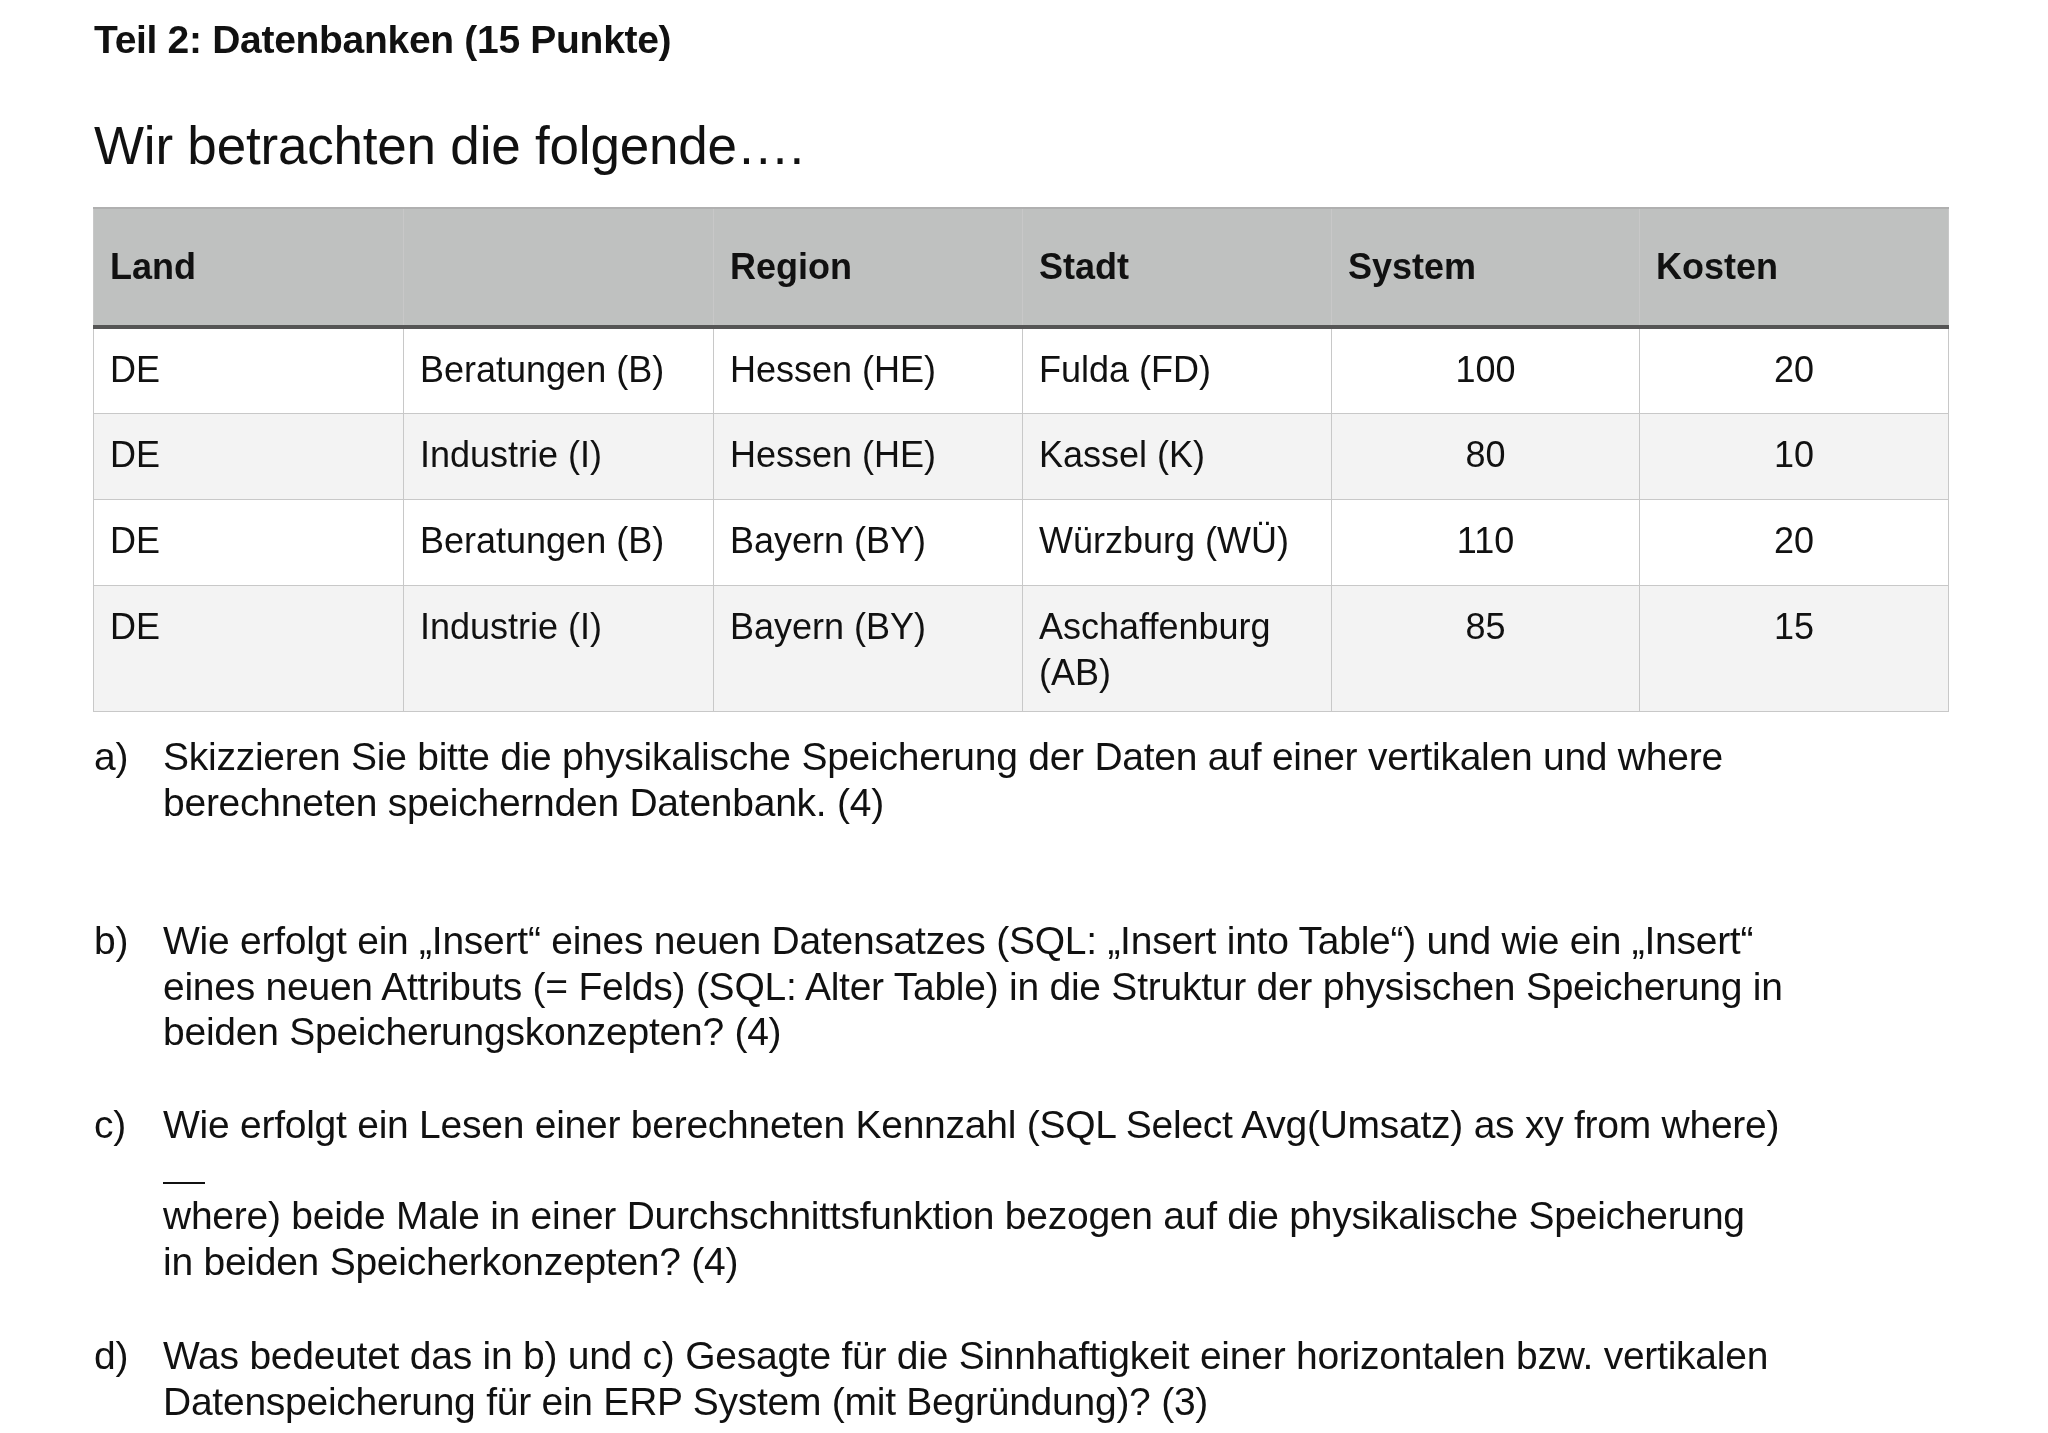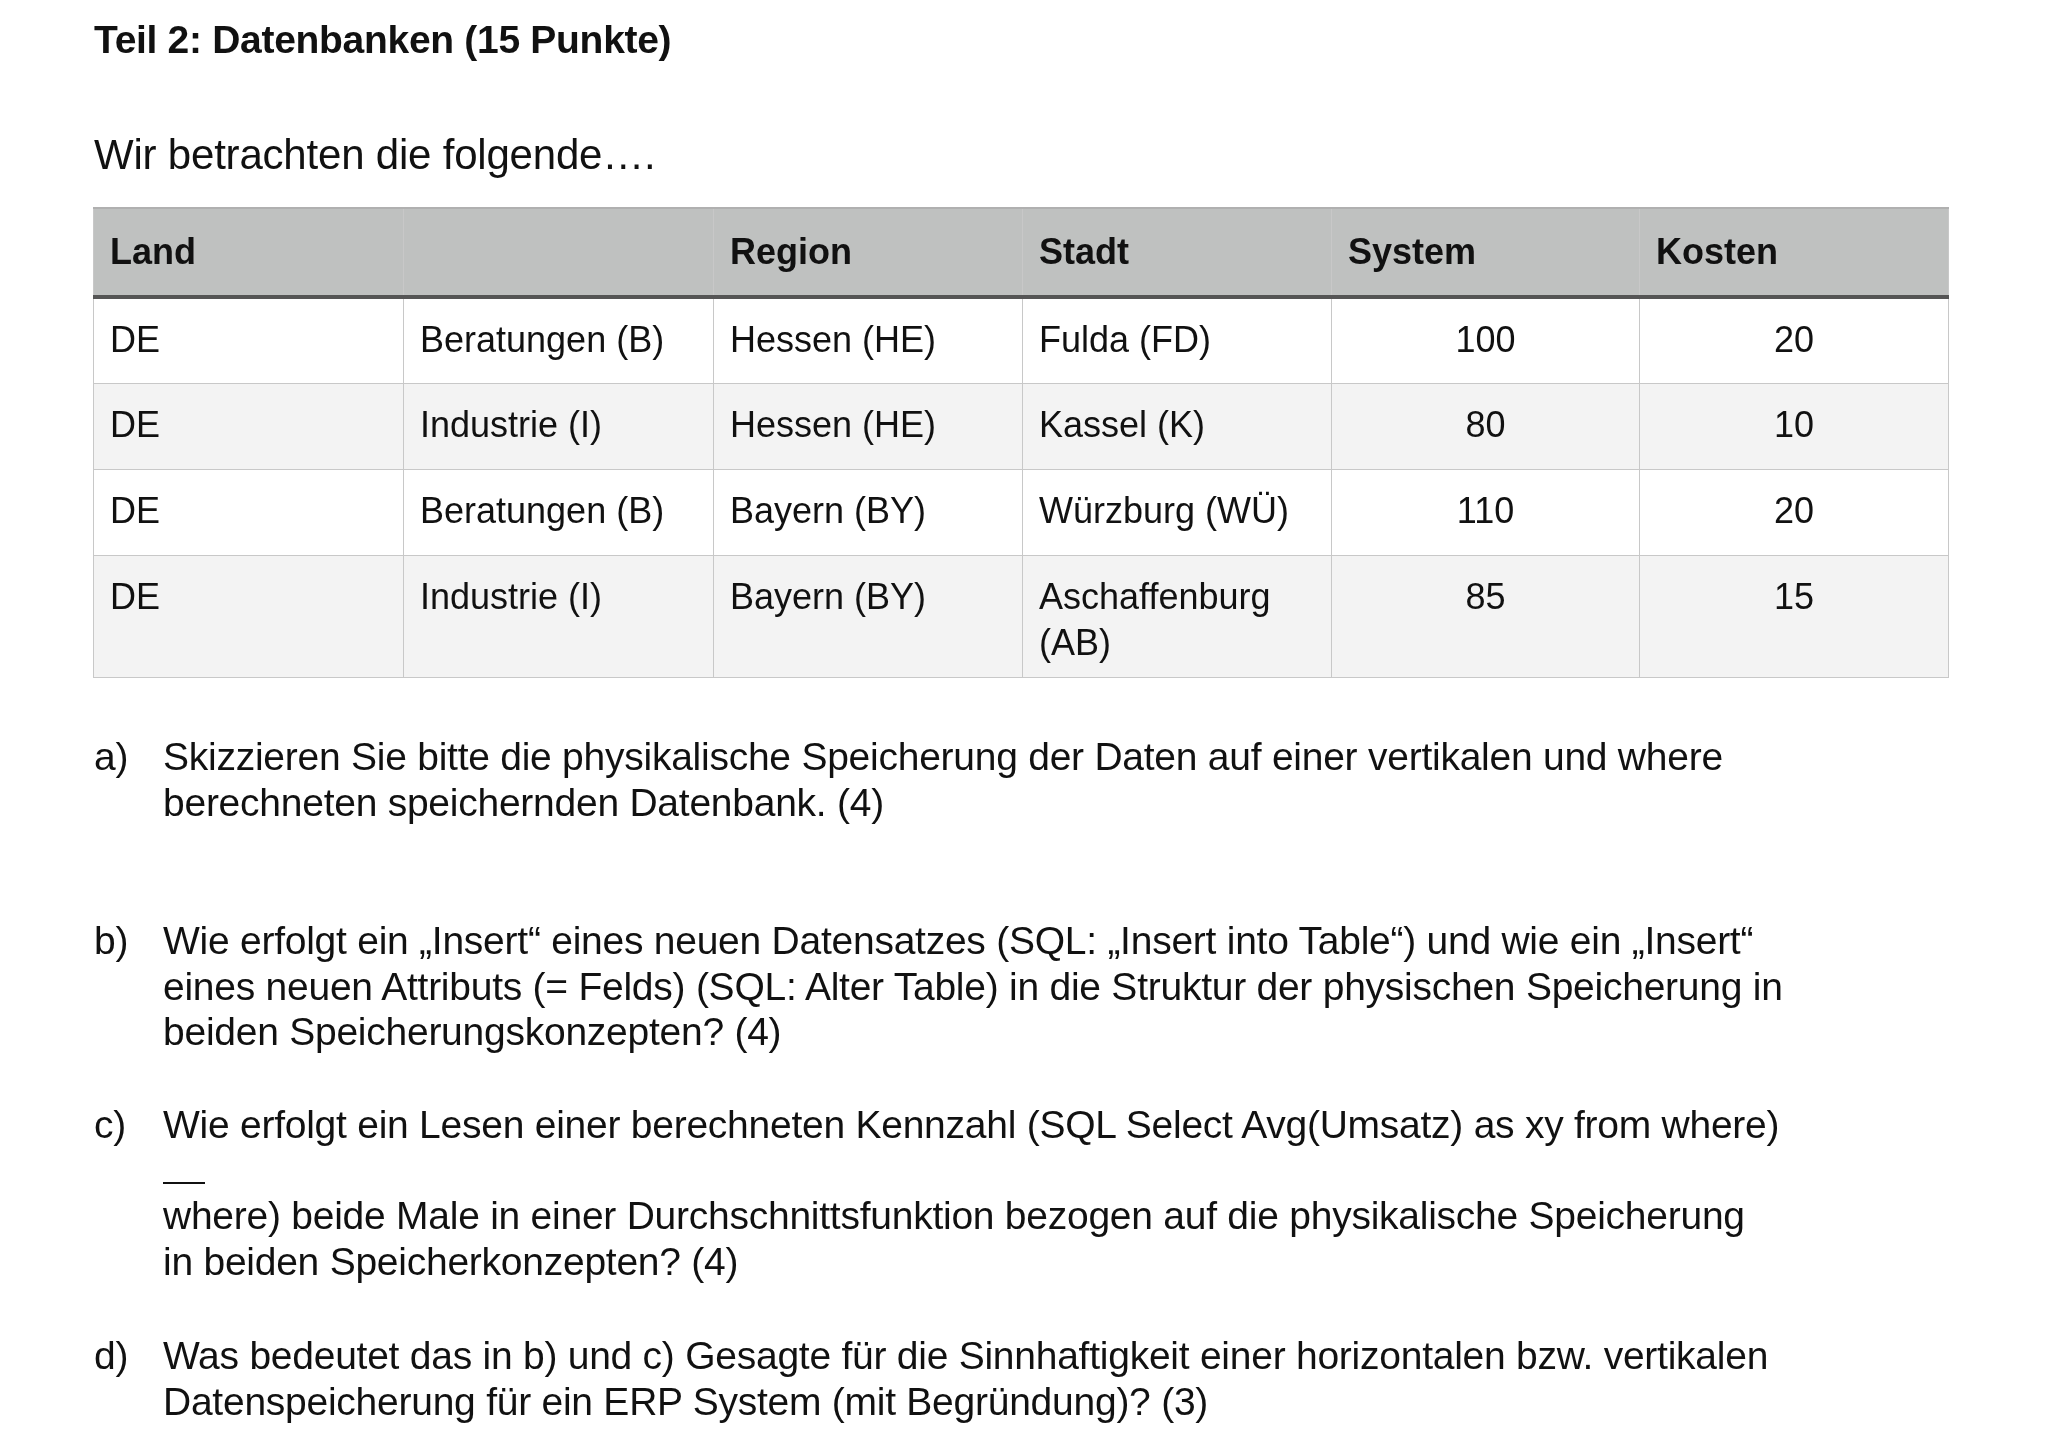--- a/index.html
+++ b/index.html
@@ -5,37 +5,37 @@
   html, body { margin: 0; padding: 0; background: #ffffff; }
   body {
     width: 2048px; height: 1433px; position: relative; overflow: hidden;
     font-family: "Liberation Sans", sans-serif; color: #111111;
   }
   .title {
     position: absolute; left: 94px; top: 18px;
     font-size: 39px; font-weight: bold; letter-spacing: -0.3px;
   }
   .intro {
-    position: absolute; left: 94px; top: 131px;
-    font-size: 42px; letter-spacing: -0.2px;
+    position: absolute; left: 94px; top: 115px;
+    font-size: 53px; letter-spacing: -0.2px;
   }
   table.data {
     position: absolute; left: 93px; top: 207px;
     border-collapse: collapse; table-layout: fixed; width: 1855px;
     font-size: 36px;
   }
   table.data col.c0 { width: 310px; }
   table.data col.c1 { width: 310px; }
   table.data col.c2 { width: 309px; }
   table.data col.c3 { width: 309px; }
   table.data col.c4 { width: 308px; }
   table.data col.c5 { width: 309px; }
   table.data th, table.data td {
     border: 1.5px solid #c8c8c8;
-    padding: 0 16px; vertical-align: top; text-align: left;
+    padding: 15px 16px; vertical-align: top; text-align: left;
   }
   table.data th {
     background: #bfc1c0; font-weight: bold; height: 86px;
     vertical-align: middle; border-bottom: 4px solid #555555;
     border-top: 2px solid #b0b0b0;
   }
   table.data td { height: 86px; padding-top: 18px; box-sizing: border-box; line-height: 46px; }
   table.data tr.alt td { background: #f3f3f3; }
   table.data tr.wht td { background: #ffffff; }
   table.data tr.tall td { height: 122px; }

